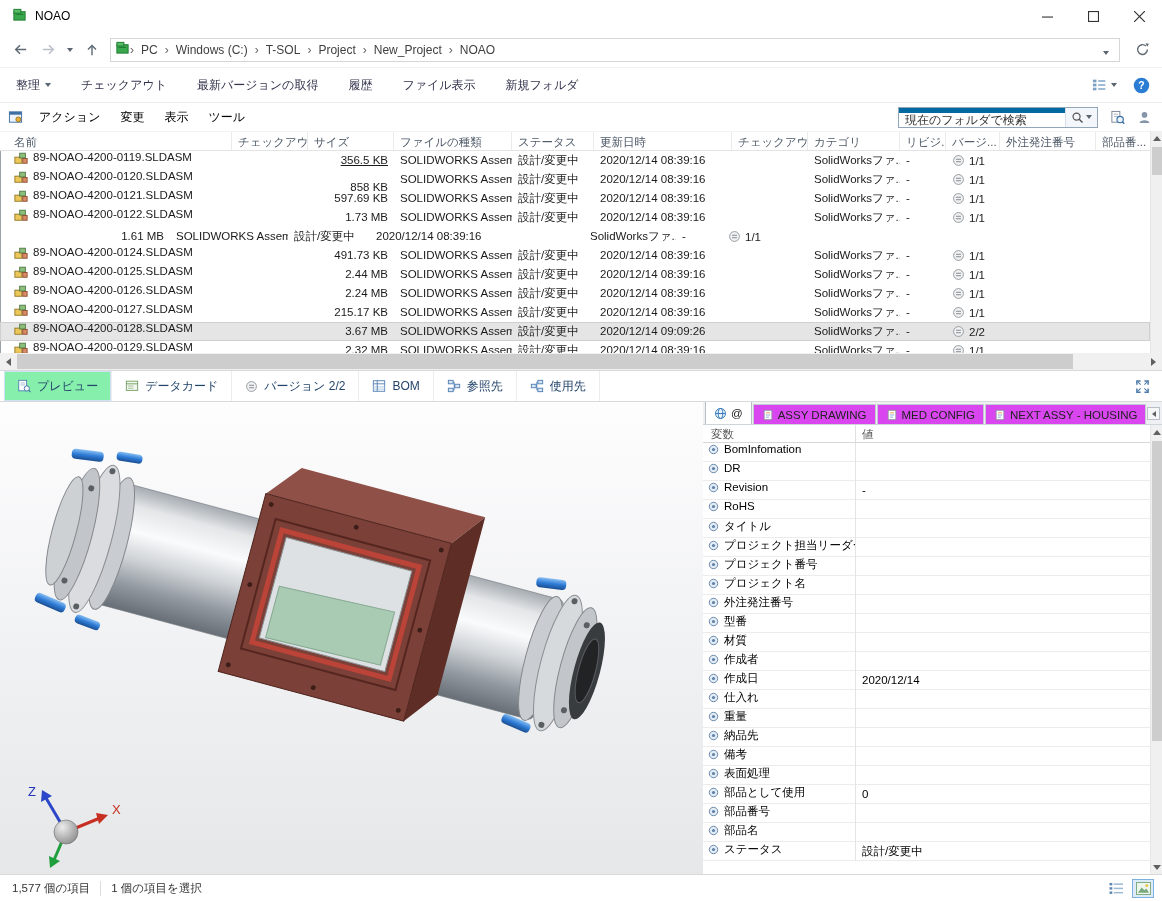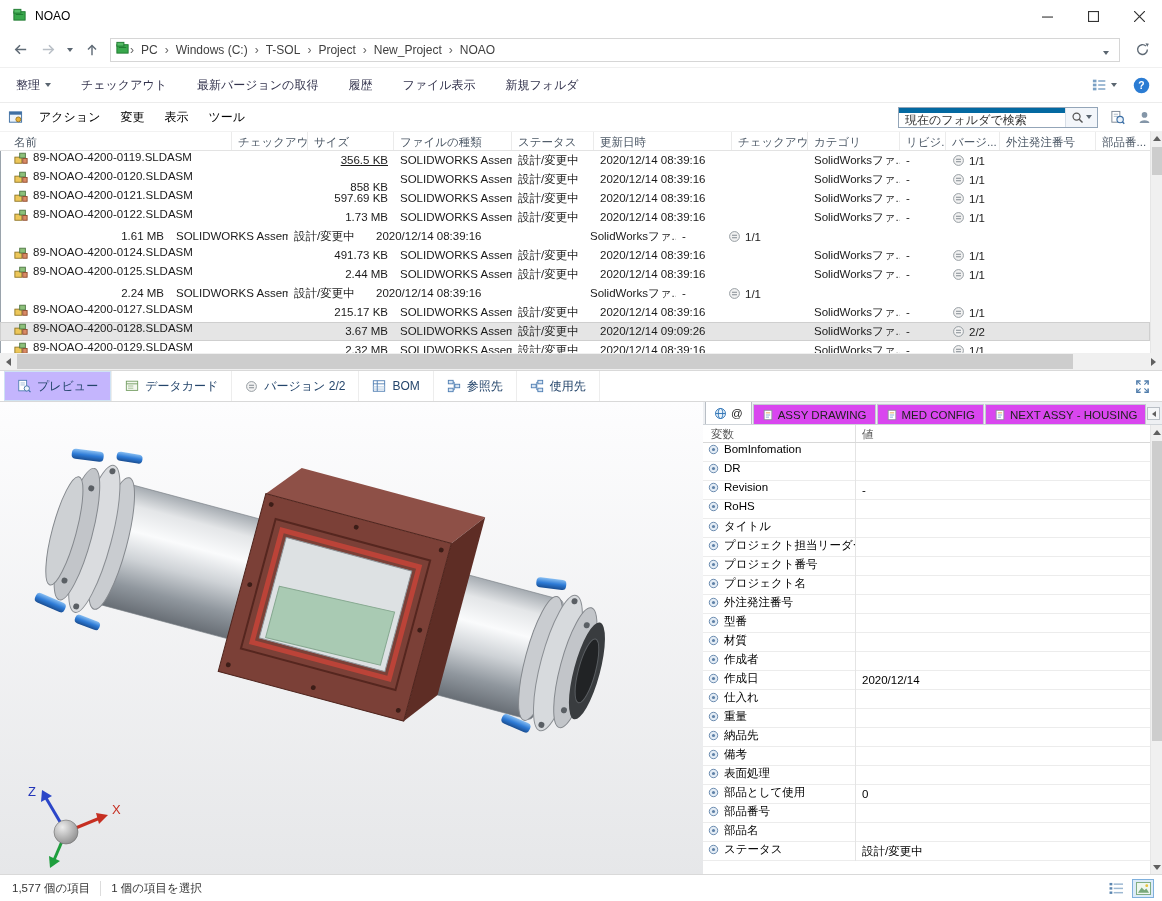--- a/index.html
+++ b/index.html
@@ -61,21 +61,21 @@
   .hs-thumb{position:absolute;left:17px;top:1px;height:15px;width:1056px;background:#cdcdcd}
   .tri-up{width:0;height:0;border-left:4px solid transparent;border-right:4px solid transparent;border-bottom:5px solid #606060}
   .tri-down{width:0;height:0;border-left:4px solid transparent;border-right:4px solid transparent;border-top:5px solid #606060}
   .tri-left{width:0;height:0;border-top:4px solid transparent;border-bottom:4px solid transparent;border-right:5px solid #606060}
   .tri-right{width:0;height:0;border-top:4px solid transparent;border-bottom:4px solid transparent;border-left:5px solid #606060}
   .caret-down{width:0;height:0;border-left:3.5px solid transparent;border-right:3.5px solid transparent;border-top:4px solid #5a6570;display:inline-block}
   
   .tabbar{position:absolute;top:370px;left:0;right:0;height:32px;display:flex;align-items:center;background:#fff;border-top:1px solid #d9d9d9;border-bottom:1px solid #d9d9d9;padding-left:4px}
   .ptabs{display:flex;align-items:center;height:100%}
   .ptab{display:flex;align-items:center;gap:6px;padding:0 13px;height:100%;border-right:1px solid #ededed;font-size:12px;color:#24456b;white-space:nowrap}
-  .ptab.active{background:#c4b5fd;box-shadow:inset 0 0 0 1px #cfe2f3}
+  .ptab.active{background:#86efac;box-shadow:inset 0 0 0 1px #cfe2f3}
   .ticon{display:flex}
   .fsbtn{margin-left:auto;padding-right:12px;display:flex}
   
   .lower{position:absolute;top:402px;left:0;right:0;height:472px;display:flex}
   .preview{width:703px;height:472px;border-right:1px solid #b6bbc1;position:relative;flex:none}
   .datacard{flex:1;position:relative;background:#fff;overflow:hidden}
   .cardtabs{position:absolute;top:0;left:0;right:0;height:23px;background:#eef0f3;border-bottom:1px solid #cfd4d9;display:flex;align-items:flex-end;padding-left:2px}
   .ctabs{display:flex;align-items:flex-end;height:100%}
   .ctab{display:flex;align-items:center;gap:4px;padding:0 8px;height:20px;border:1px solid #c4cad1;border-bottom:none;background:#d946ef;margin-right:1px;font-size:11.5px;color:#222;white-space:nowrap}
   .ctab.active{background:#fff;height:23px;border-color:#b8bec5}
@@ -490,20 +490,30 @@
               <line x1="4.3" y1="5.7" x2="9.7" y2="5.7" stroke="#8f969c" stroke-width="1.2"></line>
               <line x1="4.3" y1="8.3" x2="9.7" y2="8.3" stroke="#8f969c" stroke-width="1.2"></line>
             </svg>
           </span>
           <span>1/1</span>
         </div>
         <div class="fcell" style="width: 96px;"></div>
         <div class="fcell" style="width: 62px;"></div>
       </div>
       <div class="frow">
+        <div class="fcell namecell" style="width: 224px;">
+          <span class="ficon">
+            <svg width="14" height="14" viewBox="0 0 16 16">
+              <rect x="1" y="7" width="8" height="7" fill="#edc75a" stroke="#8d7323"></rect>
+              <rect x="6.5" y="2.5" width="6.5" height="5.5" fill="#8cc07a" stroke="#4c7440"></rect>
+              <rect x="10" y="8.5" width="5" height="5.5" fill="#d98a66" stroke="#8d4a2a"></rect>
+            </svg>
+          </span>
+          <span class="ftext">89-NOAO-4200-0126.SLDASM</span>
+        </div>
         <div class="fcell" style="width: 76px;"></div>
         <div class="fcell size" style="width: 86px;">2.24 MB</div>
         <div class="fcell" style="width: 118px;">SOLIDWORKS Assembly ...</div>
         <div class="fcell" style="width: 82px;">設計/変更中</div>
         <div class="fcell" style="width: 138px;">2020/12/14 08:39:16</div>
         <div class="fcell" style="width: 76px;"></div>
         <div class="fcell" style="width: 92px;">SolidWorksファ...</div>
         <div class="fcell" style="width: 46px;">-</div>
         <div class="fcell vercell" style="width: 54px;">
           <span class="vicon">

